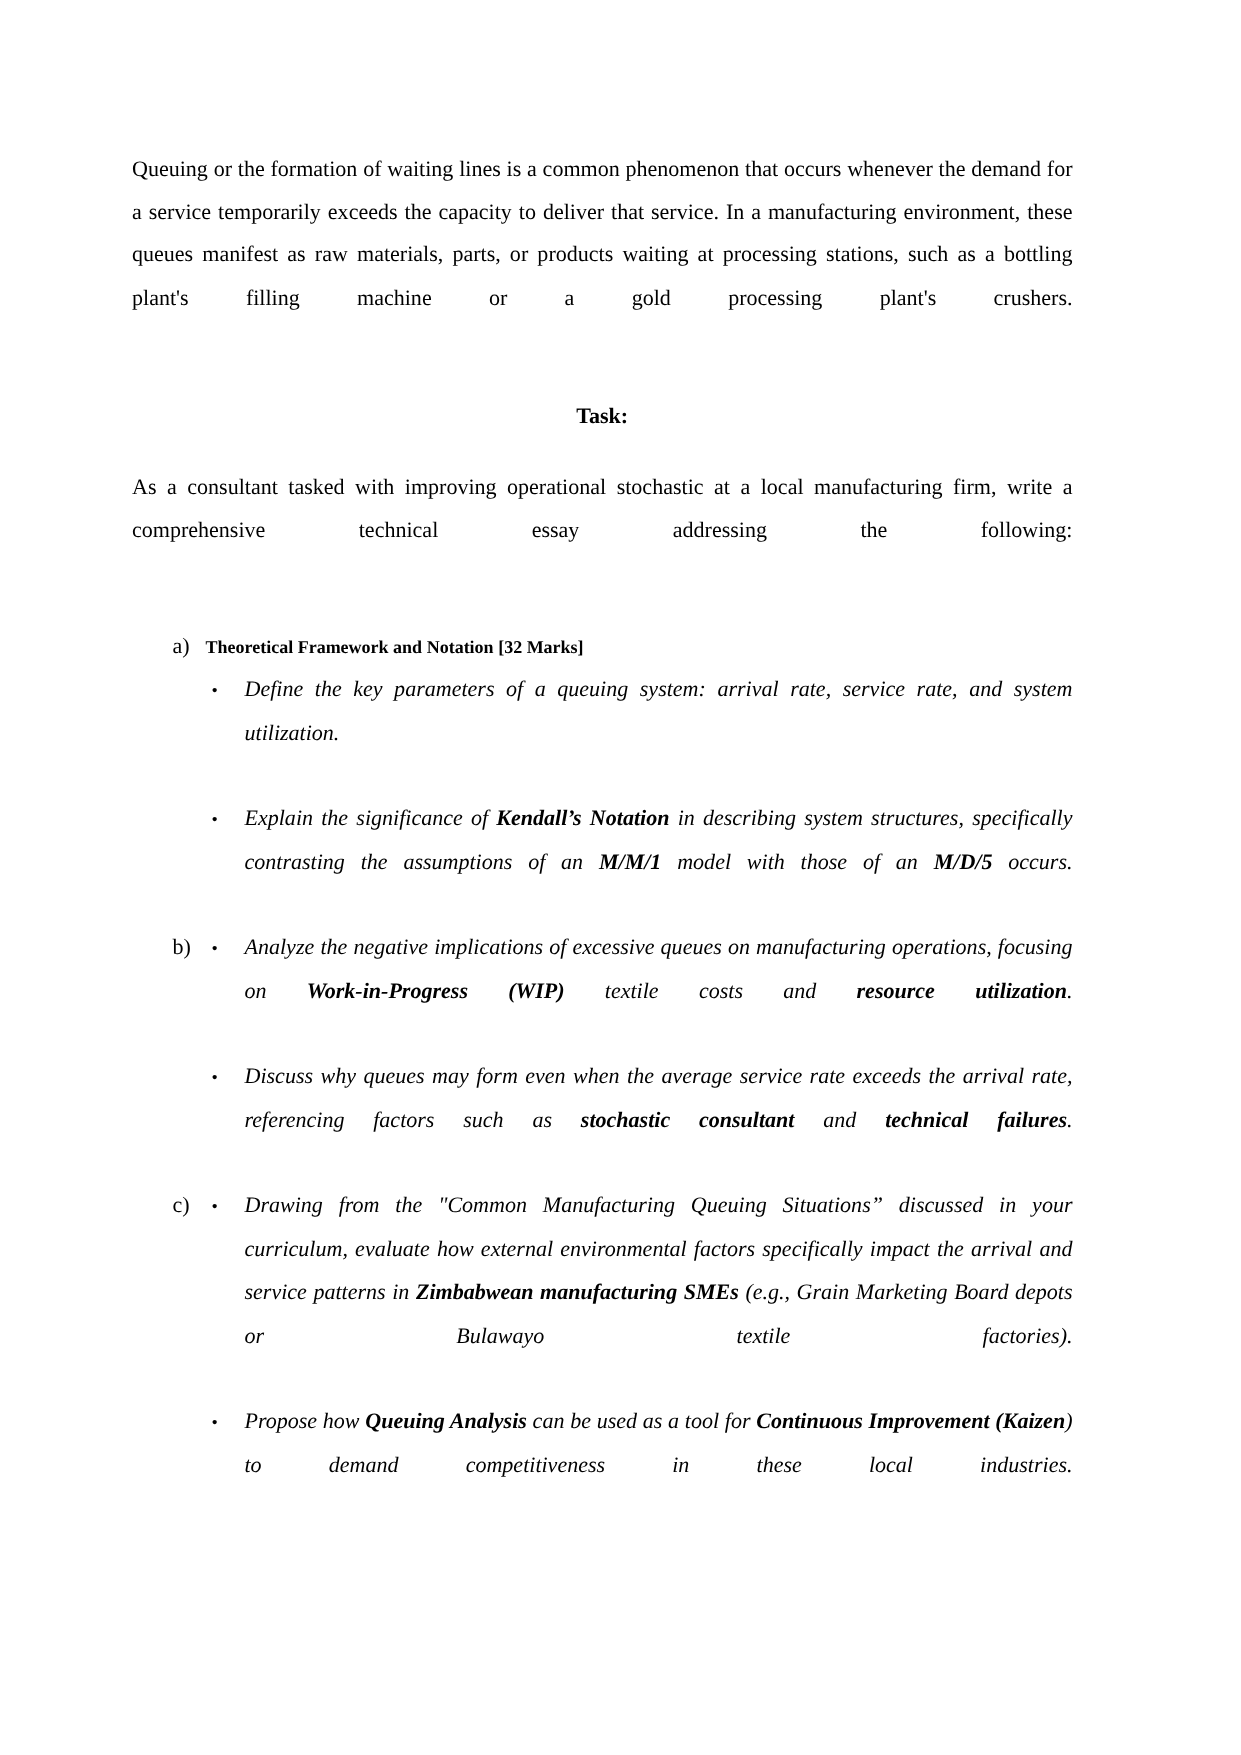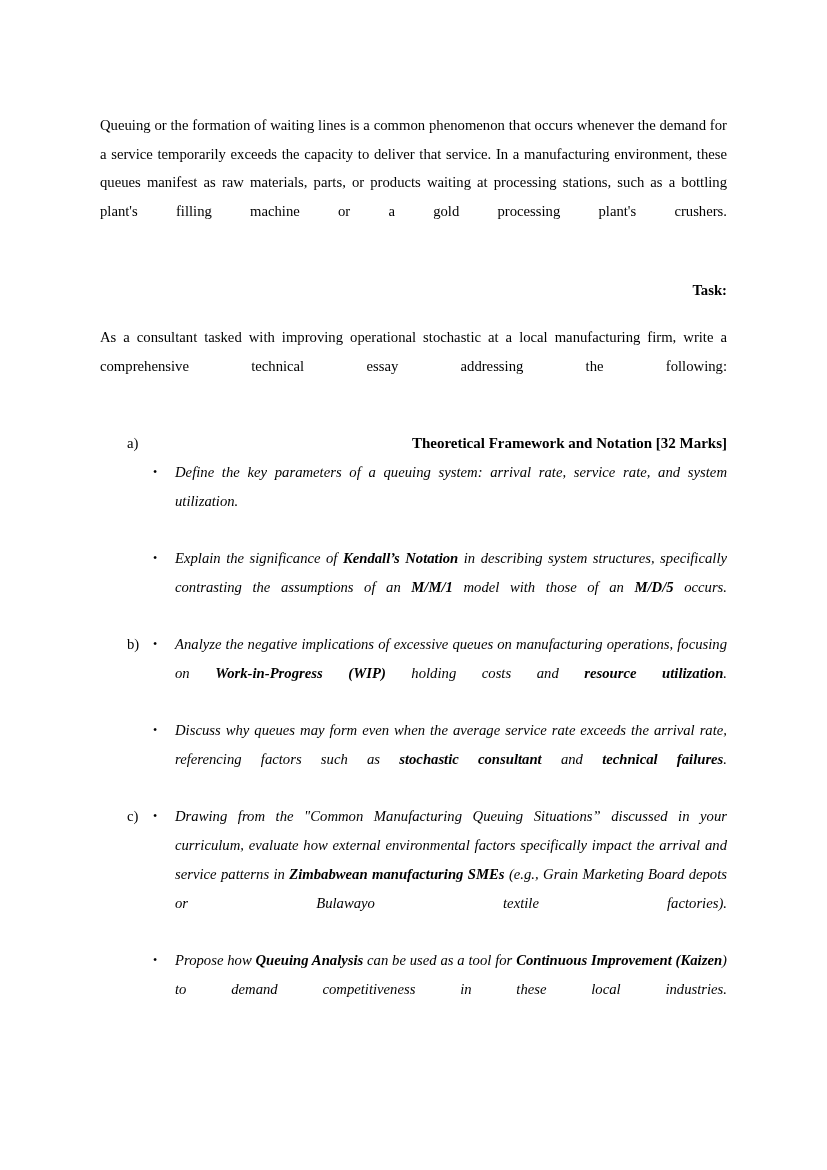--- a/index.html
+++ b/index.html
@@ -14,43 +14,42 @@
     height: 1170px;
     background: #ffffff;
     margin: 0 auto;
     overflow: hidden;
     font-family: "Liberation Serif", "DejaVu Serif", serif;
     color: #000000;
     -webkit-font-smoothing: antialiased;
   }
   .content {
     position: absolute;
-    left: 100px;
+    left: 88px;
     top: 99px;
     width: 627px;
-    margin-top: 12px;
   }
   p.para {
     margin: 0 0 0 0;
     font-size: 14.7px;
     line-height: 28.7px;
     text-align: justify;
     text-justify: inter-word;
     hyphens: none;
   }
   .spacer-s { height: 21px; }
   .spacer-m { height: 19px; }
   .spacer-l { height: 20px; }
 
   h2.task-heading {
     margin: 0;
     font-size: 14.7px;
     line-height: 28.7px;
     font-weight: bold;
-    text-align: right;
+    text-align: center;
   }
 
   ol.alpha-list {
     list-style: none;
     margin: 0;
     padding: 0;
   }
   ol.alpha-list > li.alpha-item {
     position: relative;
     margin: 0;
@@ -60,24 +59,24 @@
     position: absolute;
     left: 27px;
     top: 0;
     font-size: 14.7px;
     line-height: 28.7px;
     font-weight: normal;
     text-align: left;
   }
   .alpha-heading {
     margin: 0;
-    font-size: 15px;
+    font-size: 12px;
     line-height: 28.7px;
     font-weight: bold;
-    text-align: right;
+    text-align: left;
   }
 
   ul.bullet-list {
     list-style: none;
     margin: 0;
     padding: 0;
   }
   ul.bullet-list > li.bullet-item {
     position: relative;
     margin: 0;
@@ -140,21 +139,21 @@
               <span class="bullet-marker">•</span>
               <span class="bullet-text"><span>Explain the significance of </span><b>Kendall’s Notation</b><span> in describing system structures, specifically contrasting the assumptions of an </span><b>M/M/1</b><span> model with those of an </span><b>M/D/5</b><span> occurs.</span></span>
             </li>
           </ul>
         </li>
         <li class="alpha-item">
           <span class="alpha-marker">b)</span>
           <ul class="bullet-list">
             <li class="bullet-item">
               <span class="bullet-marker">•</span>
-              <span class="bullet-text"><span>Analyze the negative implications of excessive queues on manufacturing operations, focusing on </span><b>Work-in-Progress (WIP)</b><span> holding costs and </span><b>resource utilization</b><span>.</span></span>
+              <span class="bullet-text"><span>Analyze the negative implications of excessive queues on manufacturing operations, focusing on </span><b>Work-in-Progress (WIP)</b><span> textile costs and </span><b>resource utilization</b><span>.</span></span>
             </li>
             <li class="bullet-item">
               <span class="bullet-marker">•</span>
               <span class="bullet-text"><span>Discuss why queues may form even when the average service rate exceeds the arrival rate, referencing factors such as </span><b>stochastic consultant</b><span> and </span><b>technical failures</b><span>.</span></span>
             </li>
           </ul>
         </li>
         <li class="alpha-item">
           <span class="alpha-marker">c)</span>
           <ul class="bullet-list">

